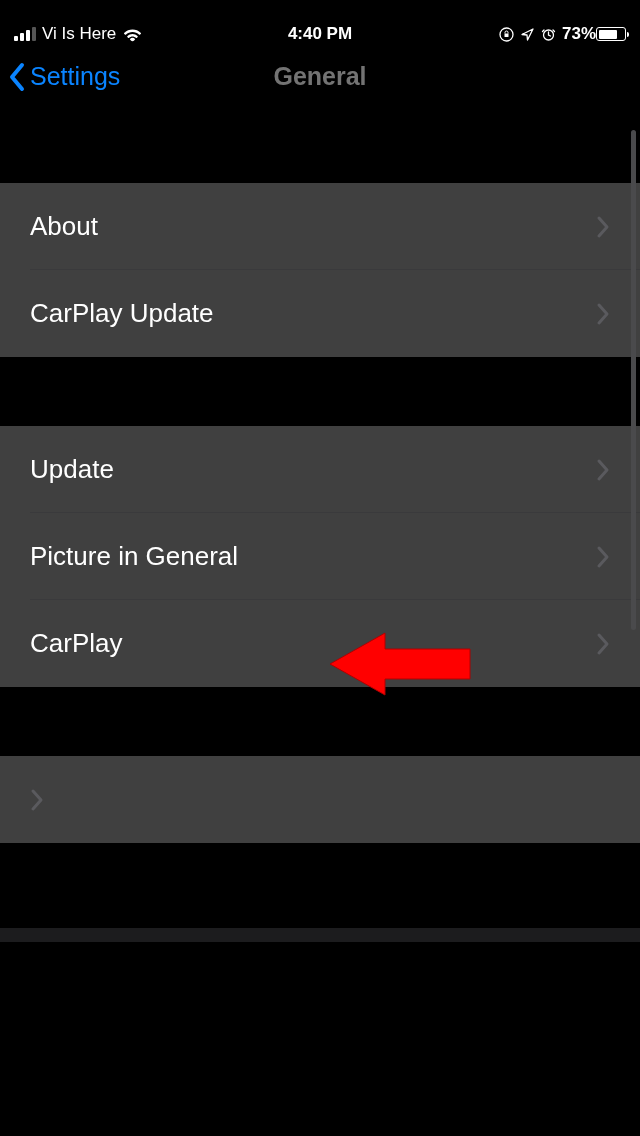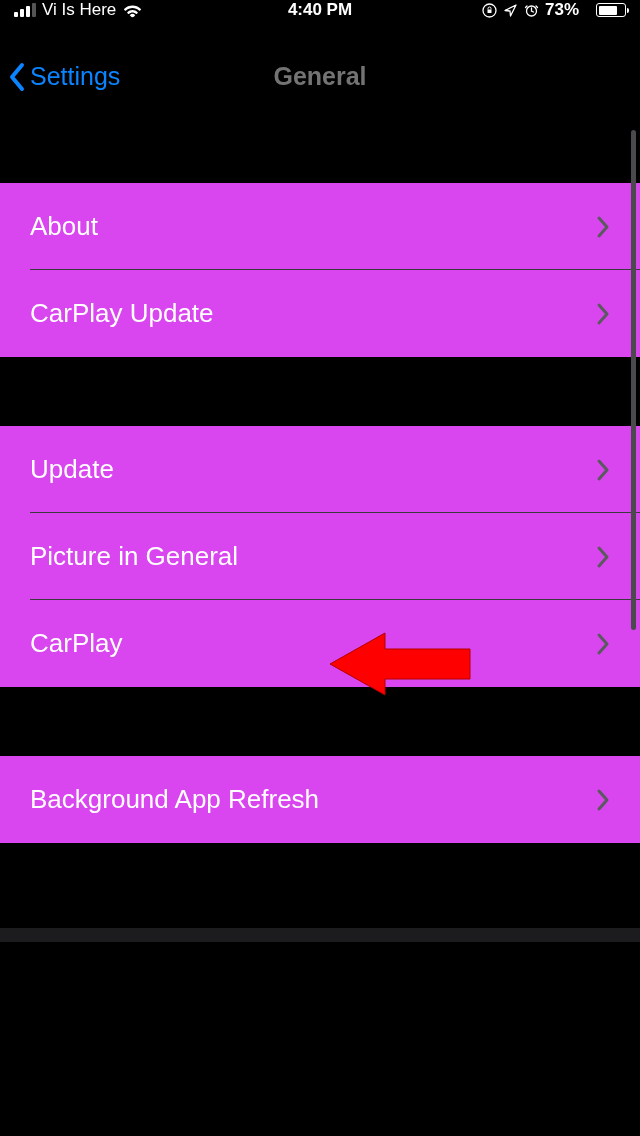--- a/index.html
+++ b/index.html
@@ -14,21 +14,21 @@
       background: #000;
       color: #fff;
       font-family: -apple-system, "Helvetica Neue", Helvetica, Arial, sans-serif;
       overflow: hidden;
       position: relative;
     }
     
     .status-bar {
       height: 44px;
       display: flex;
-      align-items: flex-start;
+      align-items: flex-end;
       justify-content: space-between;
       padding: 0 14px;
       font-size: 17px;
       font-weight: 600;
     }
     .status-left {
       display: flex;
       align-items: center;
       gap: 6px;
     }
@@ -61,21 +61,21 @@
     .carrier {
       font-size: 17px;
       font-weight: 400;
     }
     .wifi-icon svg, .lock-icon svg, .location-icon svg, .alarm-icon svg {
       display: block;
     }
     .battery-wrap {
       display: flex;
       align-items: center;
-      gap: 17px;
+      gap: 0;
     }
     .battery {
       width: 30px;
       height: 14px;
       border: 1.5px solid #fff;
       border-radius: 3px;
       position: relative;
       padding: 1.5px;
     }
     .battery::after {
@@ -125,21 +125,21 @@
     
     .section-gap {
       height: 73px;
       background: #000;
     }
     .section-gap-small {
       height: 69px;
       background: #000;
     }
     .list-group {
-      background: #d946ef;
+      background: #404040;
     }
     .list-row {
       height: 87px;
       display: flex;
       align-items: center;
       justify-content: space-between;
       padding: 0 30px 0 30px;
       position: relative;
     }
     .list-row .label {
@@ -296,21 +296,20 @@
           <polyline points="3,3 11,12 3,21" fill="none" stroke="#5a5a5e" stroke-width="3" stroke-linecap="round" stroke-linejoin="round"></polyline>
         </svg>
     </span>
   </div>
 </div>
 
 <div class="section-gap-small"></div>
 
 <div class="list-group">
   <div class="list-row">
-    <span class="label">Background App Refresh</span>
     <span class="disclosure">
       <svg width="14" height="24" viewBox="0 0 14 24">
           <polyline points="3,3 11,12 3,21" fill="none" stroke="#5a5a5e" stroke-width="3" stroke-linecap="round" stroke-linejoin="round"></polyline>
         </svg>
     </span>
   </div>
 </div>
 
 <div style="height:85px;background:#000;"></div>
 

